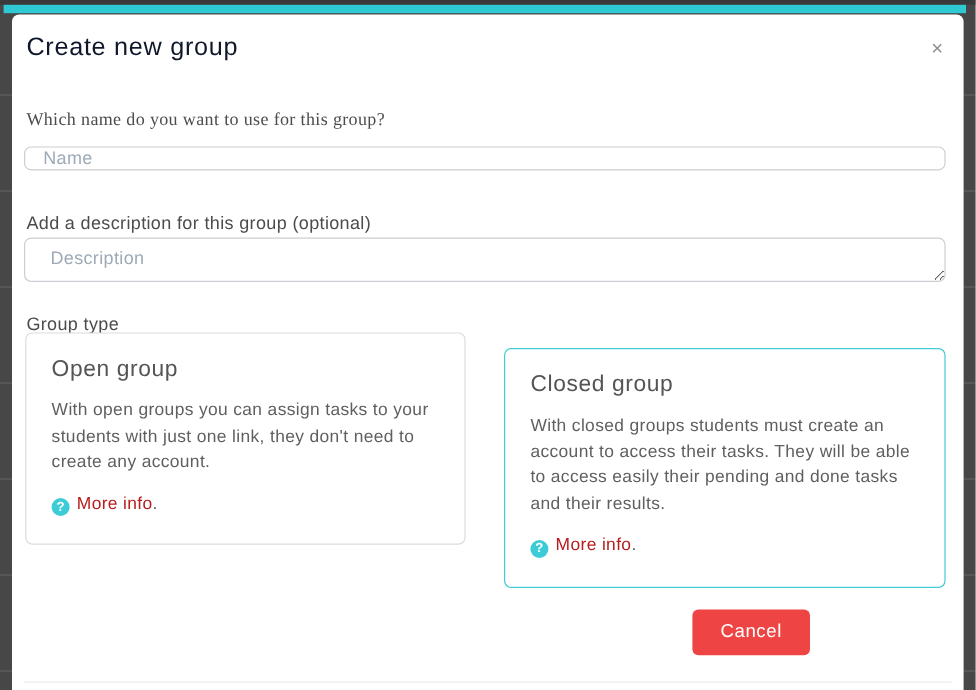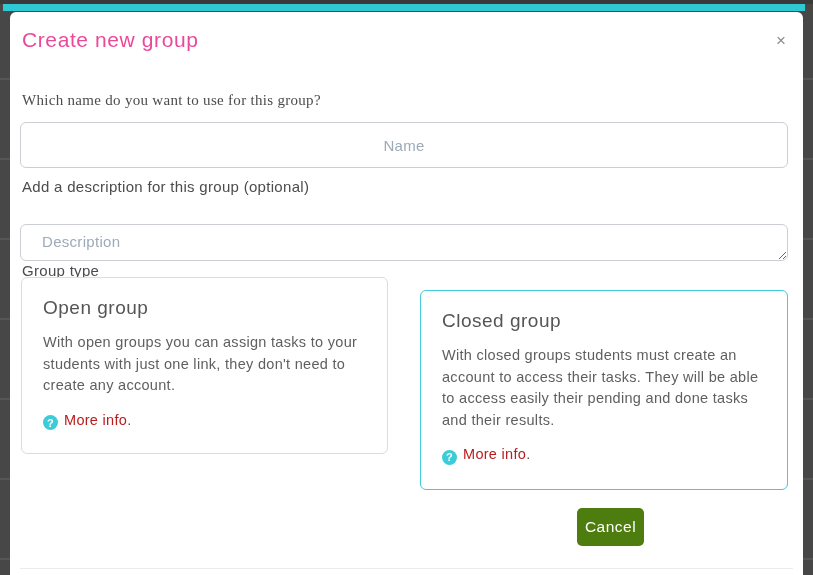--- a/index.html
+++ b/index.html
@@ -13,40 +13,40 @@
   }
   .top-dark { position:absolute; top:0; left:0; width:813px; height:4px;
     background:#3a3a3a; }
   .teal-bar { position:absolute; top:4px; left:3px; width:802px; height:7px; }
 
   .modal { position:absolute; left:10px; top:12px; width:793px; height:563px;
     background:#ffffff; border-radius:6px 6px 0 0;
     color:#4f4f4f; letter-spacing:0.3px; }
 
   .modal-title { position:absolute; left:12px; top:16px;
-    font-size:21px; letter-spacing:0.6px; color:#ec4899; }
+    font-size:21px; letter-spacing:0.6px; color:#0f172a; }
 
   .close-btn { position:absolute; right:13px; top:16px;
     font-size:17px; color:#8c8c8c; background:none; border:none;
     cursor:pointer; font-family:"Liberation Sans", sans-serif;
     line-height:1; padding:4px; }
 
   .field-label { position:absolute; left:12px; font-size:15px; color:#4c4c4c; }
   .lbl-name { top:80px;font-family:Liberation Serif, serif; }
   .lbl-desc { top:166px; }
   .lbl-type { top:250px; }
 
   .text-field { position:absolute; left:10px; width:768px;
     border:1px solid #cbced2; border-radius:6px;
     font-size:15px; color:#444; padding:7px 15px;
     font-family:"Liberation Sans", sans-serif; letter-spacing:0.3px;
     outline:none; }
   .text-field::placeholder { color:#9daab7; opacity:1; }
-  .inp-name { top:110px; height:46px;text-align:center; }
-  .inp-desc { top:212px; height:37px; resize:both; line-height:20px;padding-left:21px; }
+  .inp-name { top:110px; height:20px; }
+  .inp-desc { top:186px; height:37px; resize:both; line-height:20px;padding-left:21px; }
 
   .card { position:absolute; background:#fff; border:1px solid #dcdcdc;
     border-radius:6px; padding:19px 21px; }
   .card-open   { left:11px;  top:265px; width:367px; height:177px; }
   .card-closed { left:410px; top:278px; width:368px; height:200px;
     border:1px solid #41ccd7; }
   .card-title { font-size:19px; color:#555555; letter-spacing:0.5px;
     margin-bottom:13px; }
   .card-body { font-size:14.5px; line-height:21.5px; color:#5f5f5f; }
   .more-info-row { margin-top:15px; font-size:14.5px; }
@@ -54,21 +54,21 @@
     border-radius:50%; background:#3bccd7; color:#ffffff;
     font-size:11px; font-weight:bold; align-items:center;
     justify-content:center; margin-right:6px; vertical-align:-2px; }
   .more-info-link { color:#b91c1c; text-decoration:none; cursor:pointer; }
   .period { color:#555; }
 
   .btn { position:absolute; top:496px; height:38px; border:none;
     border-radius:5px; color:#ffffff; font-size:15.5px;
     font-family:"Liberation Sans", sans-serif; letter-spacing:0.5px;
     cursor:pointer; }
-  .btn-cancel { left:567px; width:67px;  background:#4d7c0f; }
+  .btn-cancel { left:567px; width:98px;  background:#ef4444; }
   .btn-create { left:653px; width:126px; background:#38d2db; }
 
   .bottom-divider { position:absolute; left:10px; top:556px;
     width:773px; height:1px; background:#ececec; }
 </style>
 </head>
 <body>
 
 <div class="stage">
   <div class="top-dark"></div>

